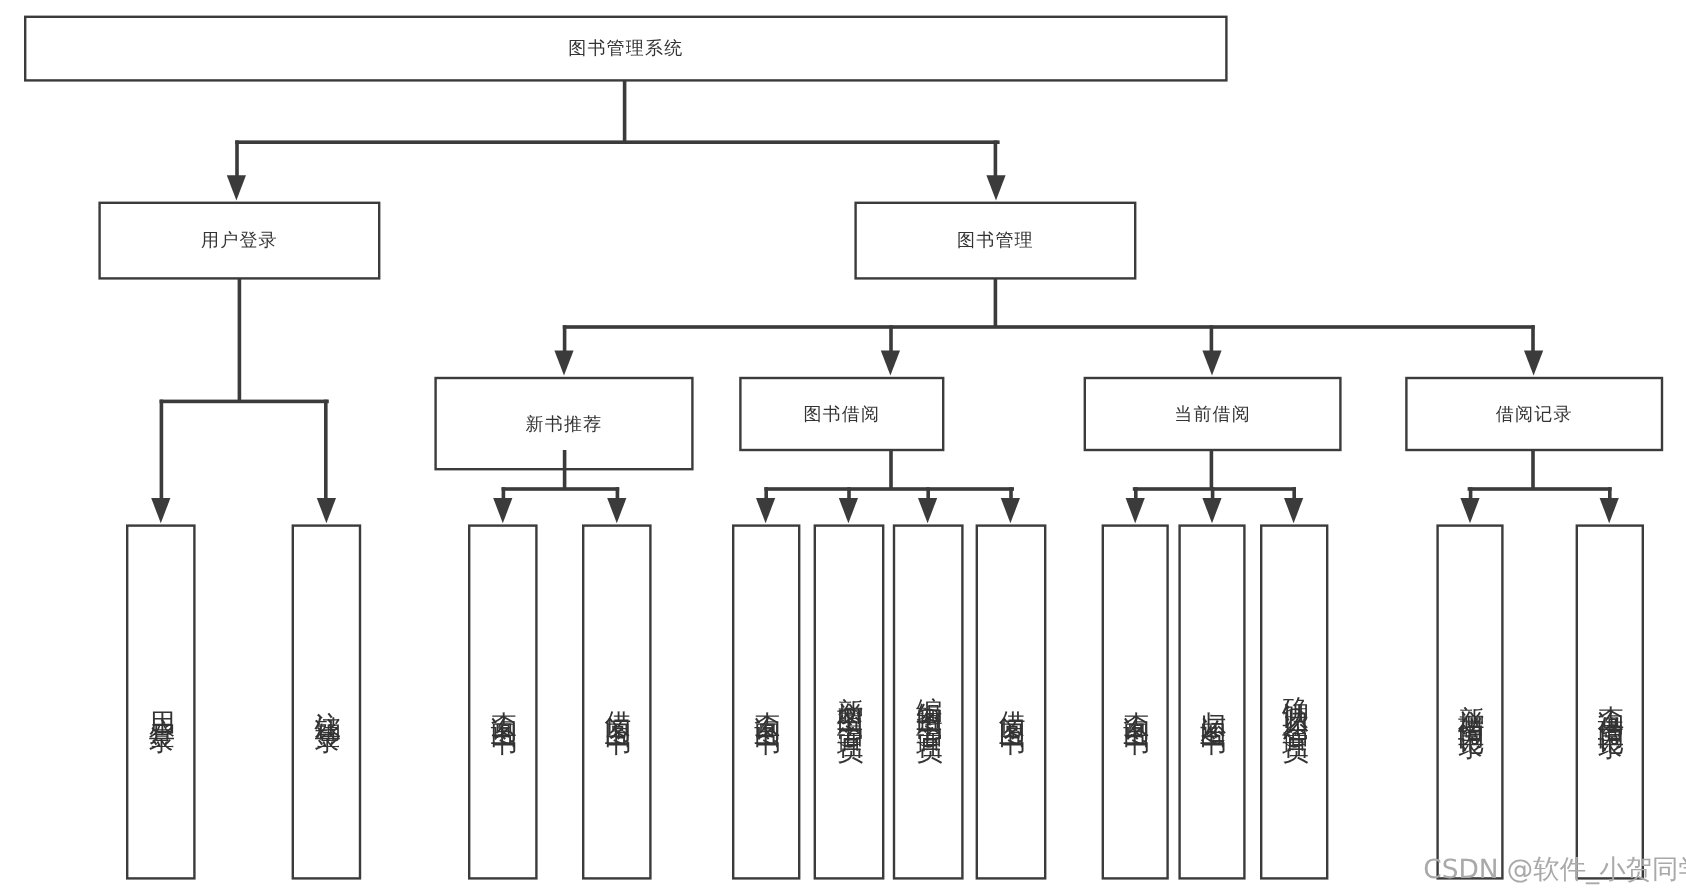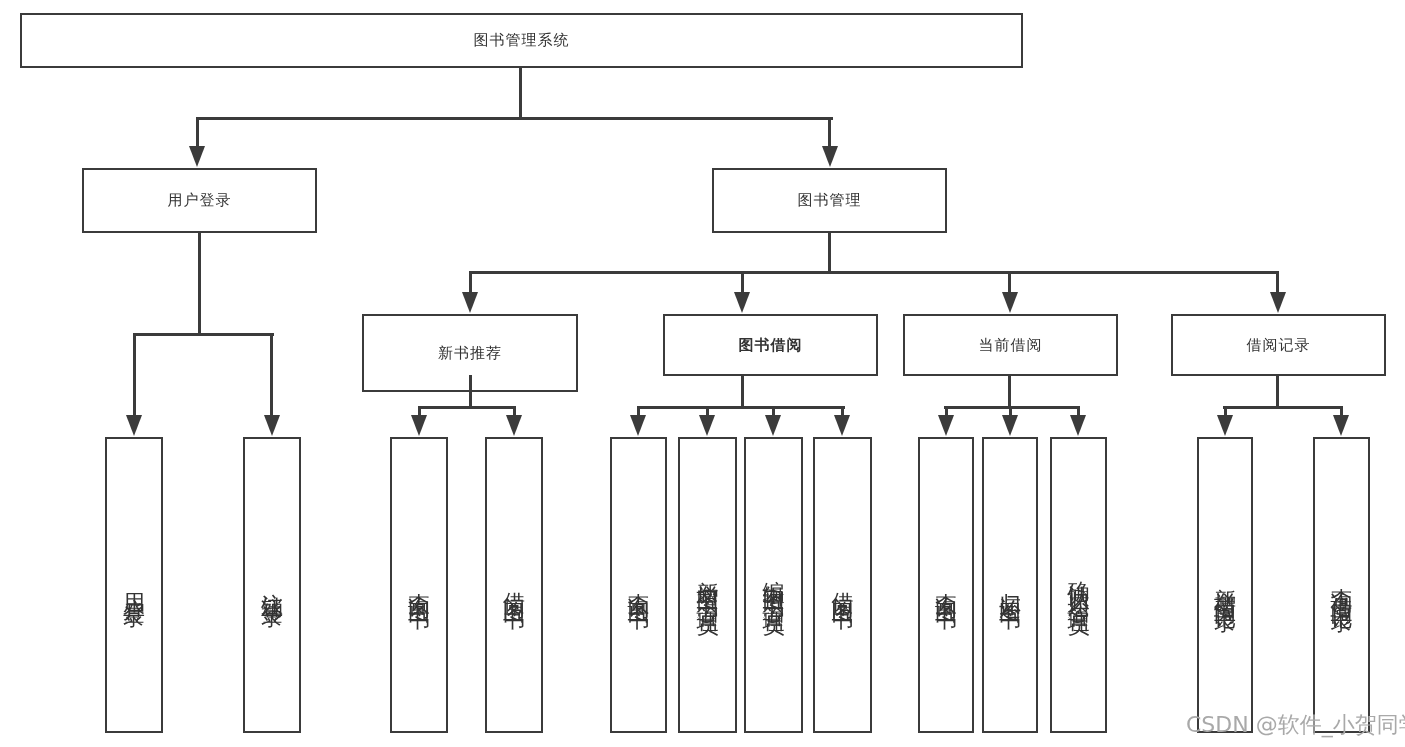--- a/index.html
+++ b/index.html
@@ -83,21 +83,21 @@
   <div class="vl" style="left:741px;top:271px;height:25px;"></div>
   <div class="ah" style="left:734px;top:292px;"></div>
   <div class="vl" style="left:1008px;top:271px;height:25px;"></div>
   <div class="ah" style="left:1002px;top:292px;"></div>
   <div class="vl" style="left:1276px;top:271px;height:25px;"></div>
   <div class="ah" style="left:1270px;top:292px;"></div>
 
   <div class="box h" style="left:362px;top:314px;width:216px;height:78px;">
     <span>新书推荐</span>
   </div>
-  <div class="box h" style="left:663px;top:314px;width:215px;height:62px;font-weight:bold;">
+  <div class="box h" style="left:616px;top:314px;width:171px;height:62px;">
     <span>图书借阅</span>
   </div>
   <div class="box h" style="left:903px;top:314px;width:215px;height:62px;">
     <span>当前借阅</span>
   </div>
   <div class="box h" style="left:1171px;top:314px;width:215px;height:62px;">
     <span>借阅记录</span>
   </div>
 
   <div class="vl" style="left:469px;top:375px;height:33px;"></div>

